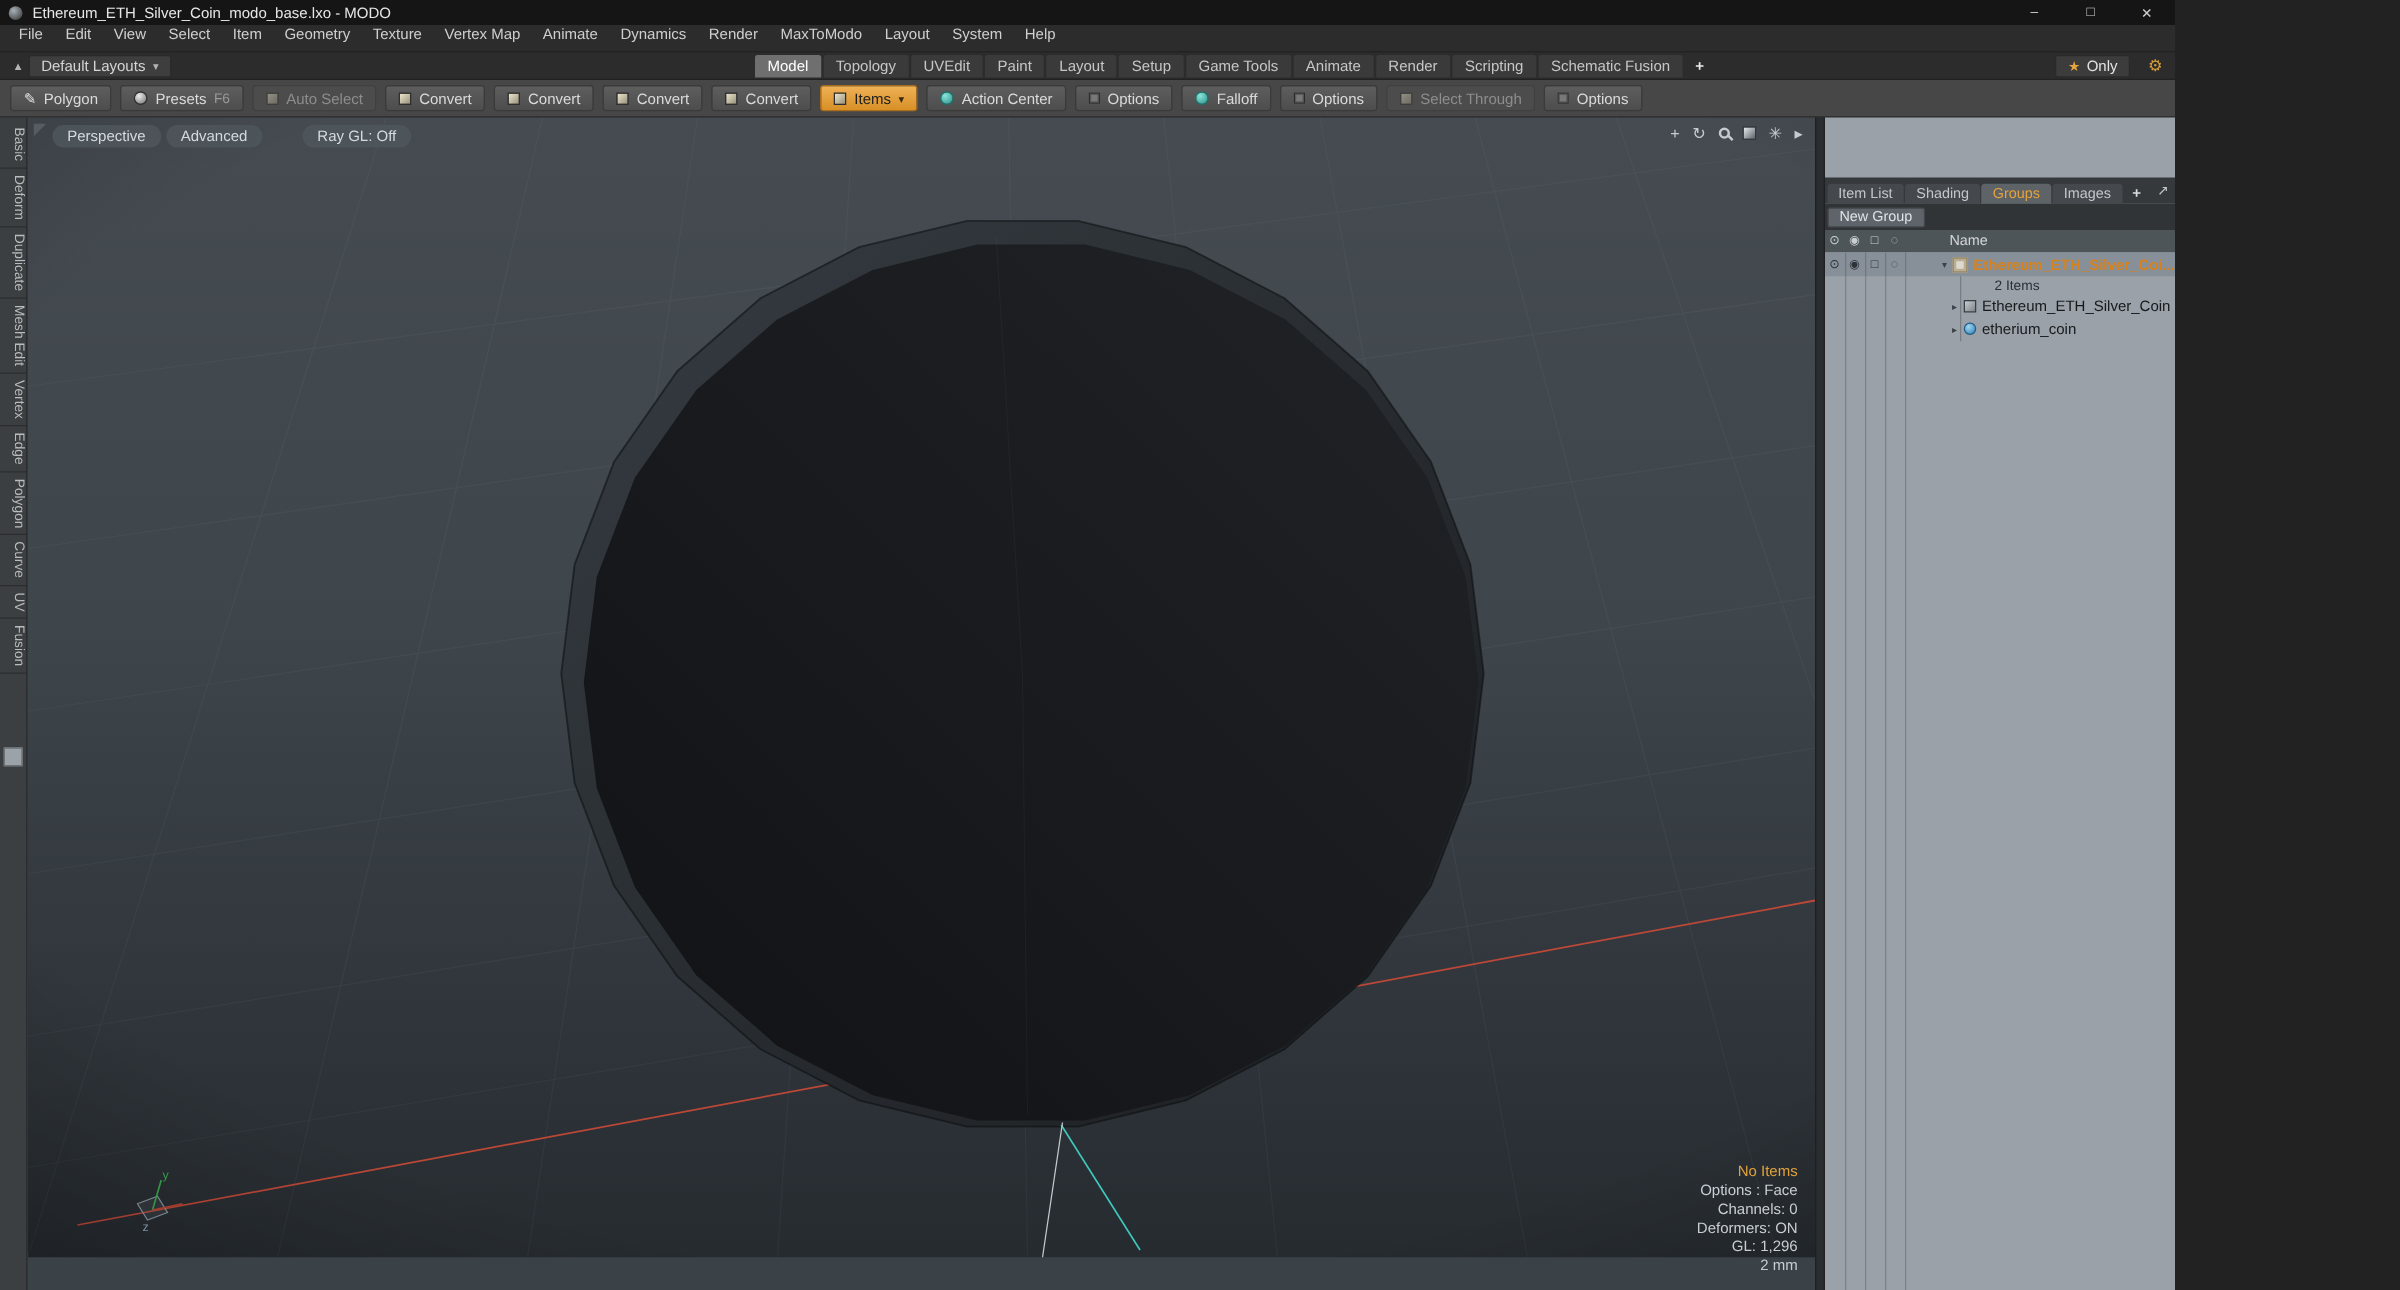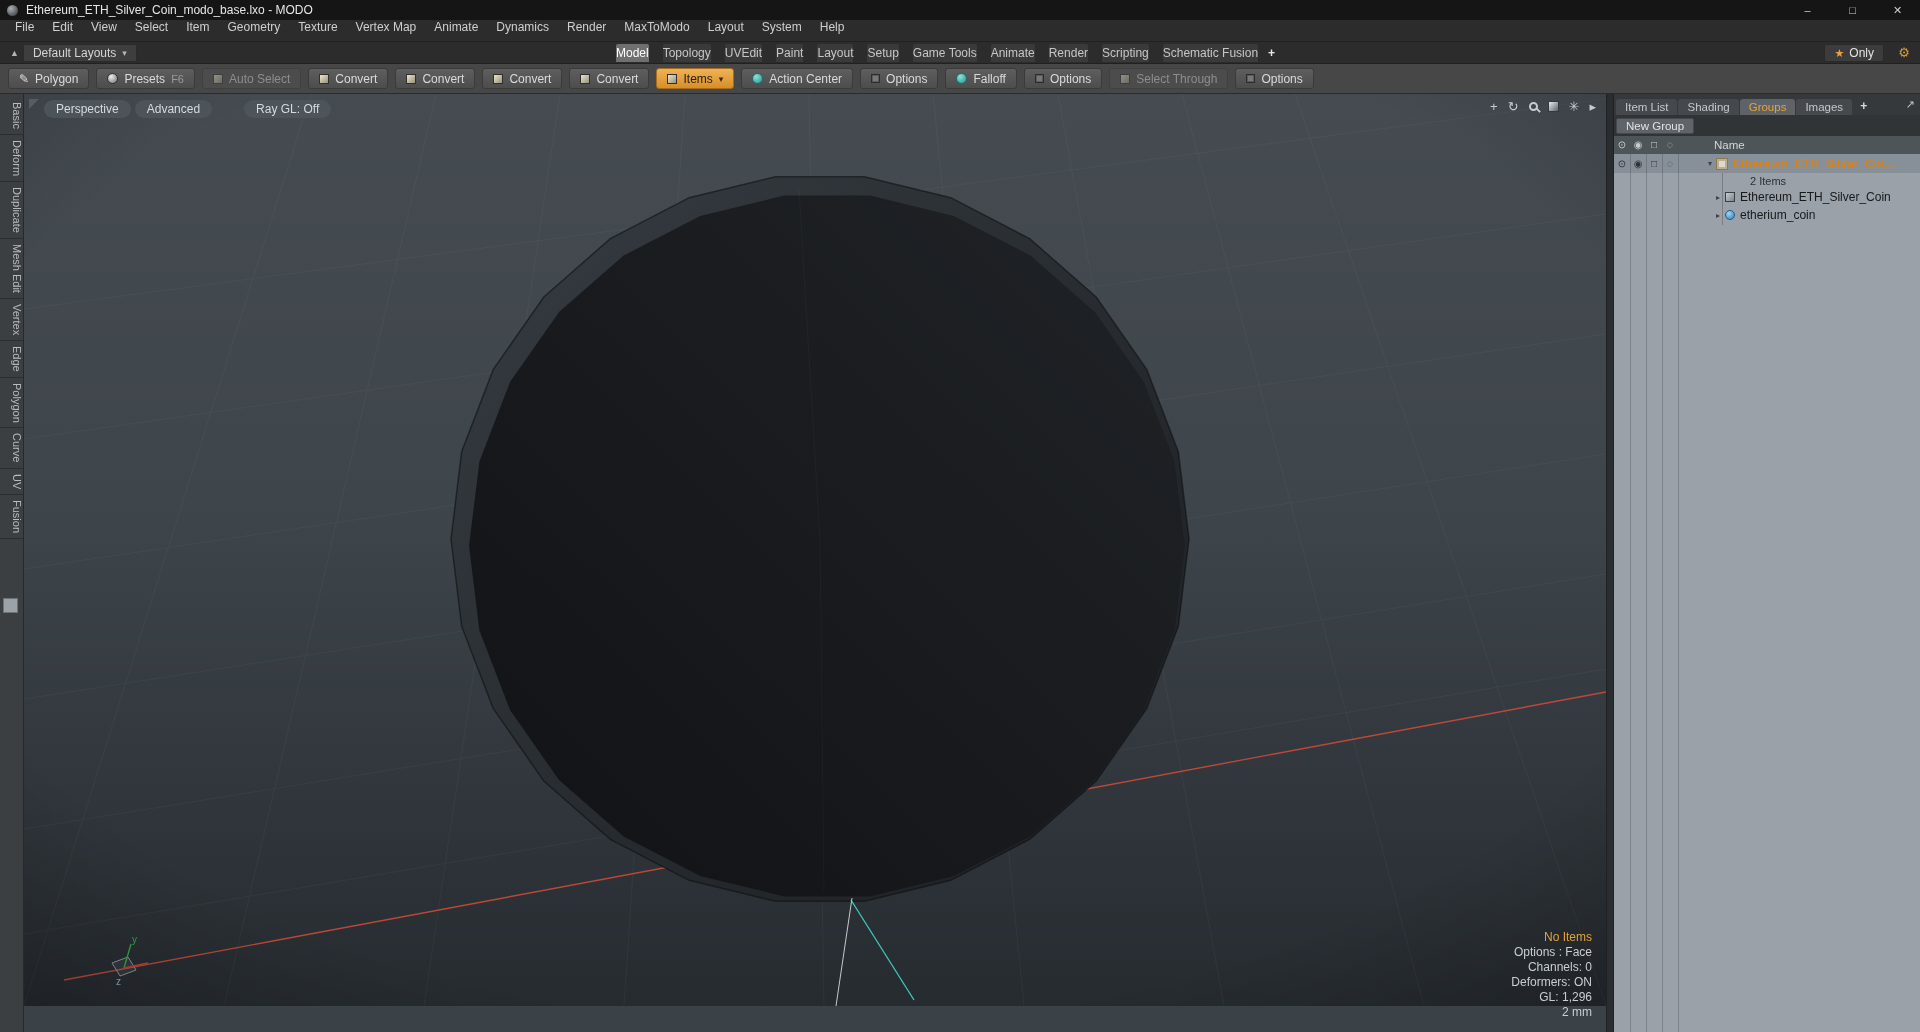--- a/index.html
+++ b/index.html
@@ -1,18 +1,18 @@
 <!DOCTYPE html>
 <html><head>
 <meta charset="utf-8">
 <style>
   * { box-sizing: border-box; margin: 0; padding: 0; }
   html,body { width:1920px; height:1032px; overflow:hidden; background:#222;
     font-family:"Liberation Sans", sans-serif; }
-  .app { position:relative; width:1920px; height:1032px; display:flex; flex-direction:column;
+  .app { position:relative; width:1740px; height:1032px; display:flex; flex-direction:column;
     color:#ddd; font-size:12px; -webkit-user-select:none; }
 
   
   .titlebar { height:20px; background:#151515; display:flex; align-items:center; flex:0 0 auto; }
   .app-icon { width:11px; height:11px; border-radius:50%; margin:0 8px 0 7px;
     background:radial-gradient(circle at 35% 32%, #a9b0b5, #2c2e30); }
   .title-text { color:#e6e6e6; font-size:12px; }
   .win-btns { margin-left:auto; display:flex; height:100%; }
   .win-btn { width:45px; height:100%; display:flex; align-items:center; justify-content:center;
     color:#cfcfcf; font-size:11px; }
@@ -23,21 +23,21 @@
   .menu-item { padding:0 9px; color:#cfcfcf; }
 
   
   .layoutbar { height:22px; background:#2c2c2c; border-bottom:1px solid #212121;
     display:flex; align-items:center; position:relative; flex:0 0 auto; }
   .rail-up-icon { color:#b5b5b5; font-size:9px; margin:0 4px 0 10px; }
   .layouts-btn { display:flex; align-items:center; gap:6px; background:#3e3e3e; border:1px solid #2a2a2a;
     border-radius:2px; padding:1px 9px; color:#d5d5d5; }
   .layouts-caret { font-size:9px; color:#b5b5b5; }
   .layout-tabs { position:absolute; left:604px; top:2px; display:flex; gap:2px; align-items:flex-end; }
-  .ltab { padding:2px 0; background:#3a3a3a; color:#c6c6c6; border-radius:2px 2px 0 0;margin-left:12px; }
+  .ltab { padding:2px 10px; background:#3a3a3a; color:#c6c6c6; border-radius:2px 2px 0 0; }
   .ltab.active { background:#6f6f6f; color:#ffffff; }
   .ltab-plus { padding:2px 8px; color:#e8e8e8; font-weight:bold; }
   .only-btn { position:absolute; right:36px; top:2px; display:flex; gap:5px; align-items:center;
     background:#3c3c3c; border:1px solid #2a2a2a; border-radius:2px; padding:1px 9px; color:#e3e3e3; }
   .only-star { color:#e6a33c; font-size:11px; }
   .bar-gear { position:absolute; right:10px; top:3px; color:#d29a3a; font-size:13px; }
 
   
   .toolbar { height:30px; background:#474747; border-bottom:1px solid #2b2b2b;
     display:flex; align-items:center; gap:7px; padding-left:8px; flex:0 0 auto; }
@@ -86,21 +86,21 @@
     border:1px solid #32383d; }
   .vp-stats { position:absolute; right:14px; bottom:12px; text-align:right;
     font-size:12px; line-height:15px; color:#c9ced3; }
   .vp-stats .no-items { color:#e2a23b; }
 
   .divider { width:8px; background:#2a2d30; border-left:1px solid #1e2023; border-right:1px solid #1e2023; }
 
   
   .rightpanel { width:306px; display:flex; flex-direction:column; background:#9aa1a8; }
   .rp-tabs { height:21px; background:#35393c; display:flex; align-items:flex-end; gap:1px;
-    padding:2px 2px 0 2px; position:relative; flex:0 0 auto; }
+    padding:2px 2px 0 2px; position:relative; flex:0 0 auto;margin-top:48px; }
   .rp-tab { padding:2px 9px; font-size:11.5px; color:#c3c7cb; background:#45494d; border-radius:3px 3px 0 0; }
   .rp-tab.active { background:#5d6367; color:#e6a33c; }
   .rp-tab-plus { padding:2px 7px; color:#d8dbde; font-weight:bold; }
   .rp-expand { position:absolute; right:5px; top:4px; color:#c3c7cb; font-size:11px; }
   .rp-toolbar { height:21px; background:#303437; display:flex; align-items:center; padding:0 2px; flex:0 0 auto; }
   .new-group-btn { background:#5e646a; border:1px solid #45494d; border-radius:2px; padding:1px 9px;
     font-size:11.5px; color:#e0e3e5; }
   .rp-header { height:18px; background:#4e5559; display:flex; align-items:center;
     font-size:11.5px; color:#d3d6d9; flex:0 0 auto; }
   .col-icons { display:flex; width:64px; flex:0 0 auto; }

